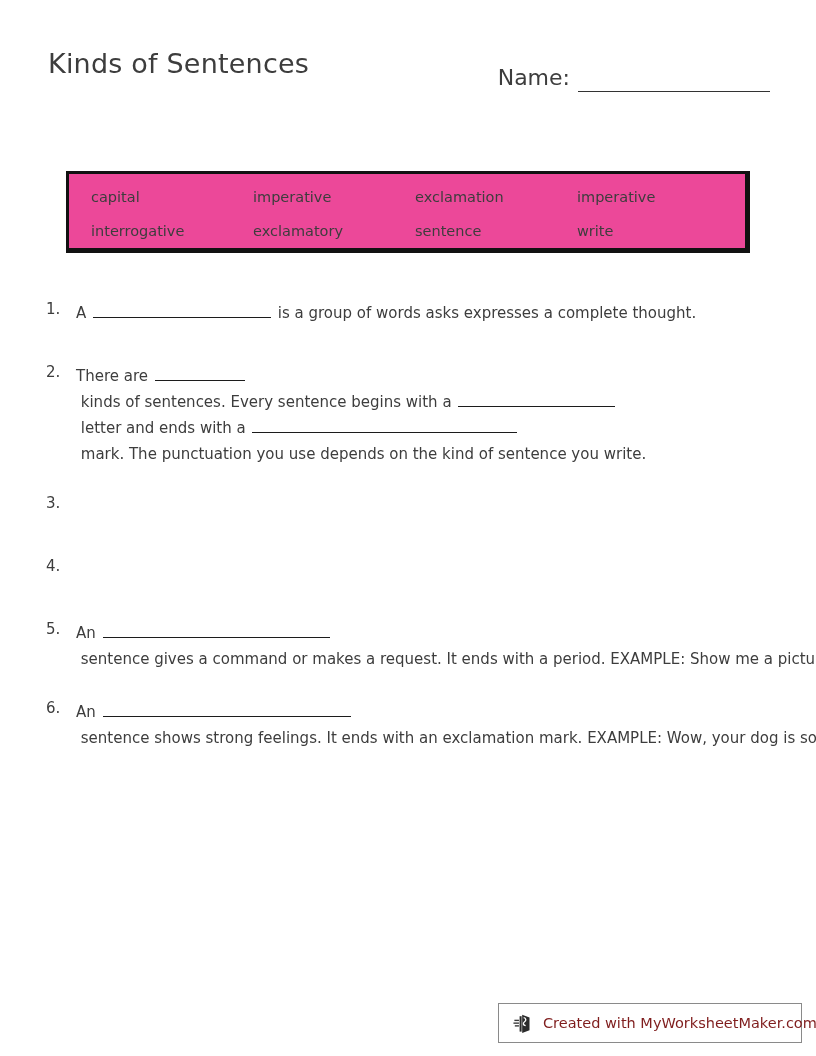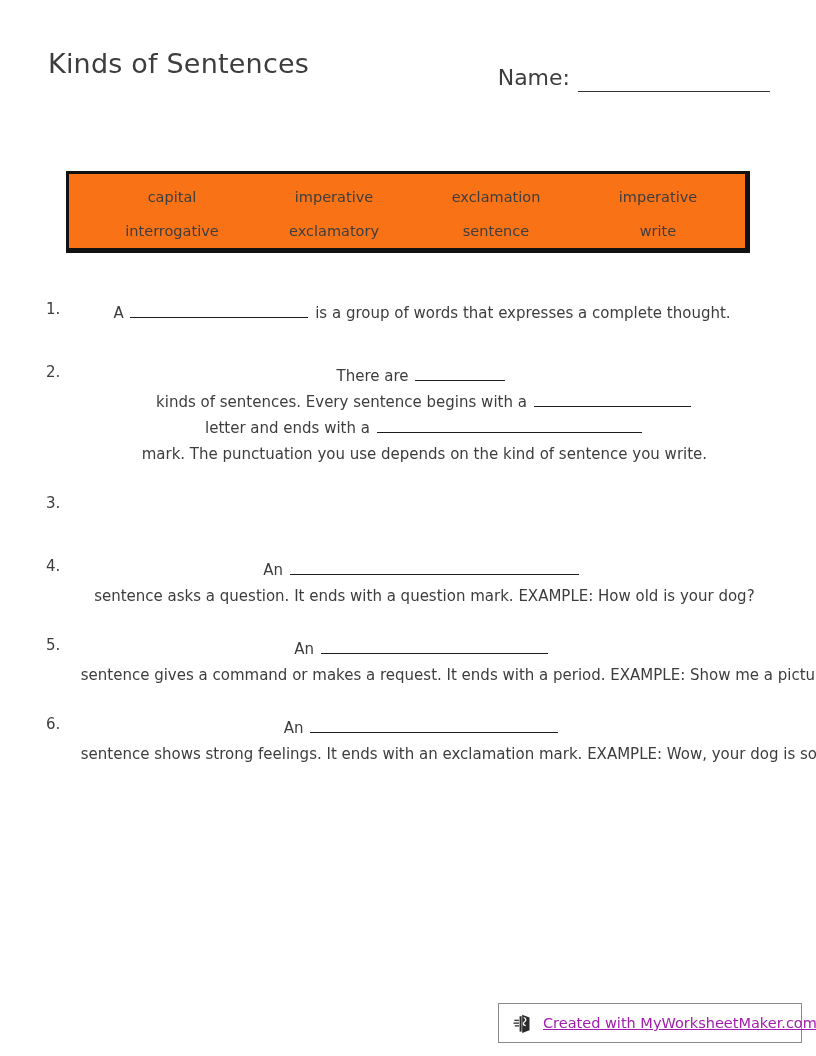--- a/index.html
+++ b/index.html
@@ -13,21 +13,20 @@
     font-family: "DejaVu Sans", "Liberation Sans", sans-serif;
     color: #3a3a3a;
     position: relative;
     overflow: hidden;
   }
 
   .page {
     position: relative;
     width: 816px;
     height: 1056px;
-    text-align: center;
   }
 
   
   .header {
     position: absolute;
     left: 0;
     top: 0;
     width: 816px;
     height: 150px;
   }
@@ -69,21 +68,21 @@
   
   .wordbank {
     position: absolute;
     left: 66px;
     top: 171px;
     width: 684px;
     height: 82px;
     border: 3px solid #111111;
     border-right-width: 5px;
     border-bottom-width: 5px;
-    background: #f97316;
+    background: #ec4899;
     box-sizing: border-box;
   }
   .wb-row {
     display: flex;
     height: 34px;
     align-items: center;
     padding-left: 22px;
     box-sizing: border-box;
   }
   .wb-row:first-child { margin-top: 6px; }
@@ -145,23 +144,22 @@
   }
   .badge-logo {
     width: 22px;
     height: 22px;
     margin-right: 8px;
     flex: 0 0 auto;
     display: block;
   }
   .badge-text {
     font-size: 14.5px;
-    color: #a21caf;
-    white-space: nowrap;
-    text-decoration: underline;
+    color: #7f1d1d;
+    white-space: nowrap;
   }
 </style>
 </head>
 <body>
 
 <div class="page">
 
   <div class="header">
     <div class="worksheet-title">Kinds of Sentences</div>
 
@@ -182,24 +180,24 @@
       </div>
       <div class="wb-row">
         <div class="wb-cell">interrogative</div>
         <div class="wb-cell">exclamatory</div>
         <div class="wb-cell">sentence</div>
         <div class="wb-cell">write</div>
       </div>
     </div>
 
   <div class="questions" id="questions">
-      <div class="q-item"><span class="q-num">1.</span><span class="q-body"><span class="tok">A </span><span class="blank" style="width: 178px;"></span><span class="tok"> is a group of words that expresses a complete thought.</span></span></div>
+      <div class="q-item"><span class="q-num">1.</span><span class="q-body"><span class="tok">A </span><span class="blank" style="width: 178px;"></span><span class="tok"> is a group of words asks expresses a complete thought.</span></span></div>
       <div class="q-item"><span class="q-num">2.</span><span class="q-body"><span class="tok">There are </span><span class="blank" style="width: 90px;"></span><span class="tok"> kinds of sentences. Every sentence begins with a </span><span class="blank" style="width: 157px;"></span><span class="tok"> letter and ends with a </span><span class="blank" style="width: 265px;"></span><span class="tok"> mark. The punctuation you use depends on the kind of sentence you write.</span></span></div>
       <div class="q-item"><span class="q-num">3.</span></div>
-      <div class="q-item"><span class="q-num">4.</span><span class="q-body"><span class="tok">An </span><span class="blank" style="width: 289px;"></span><span class="tok"> sentence asks a question. It ends with a question mark. EXAMPLE: How old is your dog?</span></span></div>
+      <div class="q-item"><span class="q-num">4.</span></div>
       <div class="q-item"><span class="q-num">5.</span><span class="q-body"><span class="tok">An </span><span class="blank" style="width: 227px;"></span><span class="tok"> sentence gives a command or makes a request. It ends with a period. EXAMPLE: Show me a picture of your dog.</span></span></div>
       <div class="q-item"><span class="q-num">6.</span><span class="q-body"><span class="tok">An </span><span class="blank" style="width: 248px;"></span><span class="tok"> sentence shows strong feelings. It ends with an exclamation mark. EXAMPLE: Wow, your dog is so cute!</span></span></div>
     </div>
 
   <div class="footer-badge">
     <svg class="badge-logo" viewBox="0 0 24 24">
       <path d="M10 3 L18 6 L18 20 L10 23 Z" fill="#2b2b2b"></path>
       <path d="M11.6 6.2 C14.4 6.6 14.6 9.2 12.6 10.6 C10.6 12.0 10.9 14.4 13.8 14.9" fill="none" stroke="#ffffff" stroke-width="1.5"></path>
       <rect x="7.2" y="4.6" width="2.2" height="16.8" fill="#2b2b2b"></rect>
       <rect x="1.5" y="8.4" width="5" height="1.5" fill="#3a3a3a"></rect>

